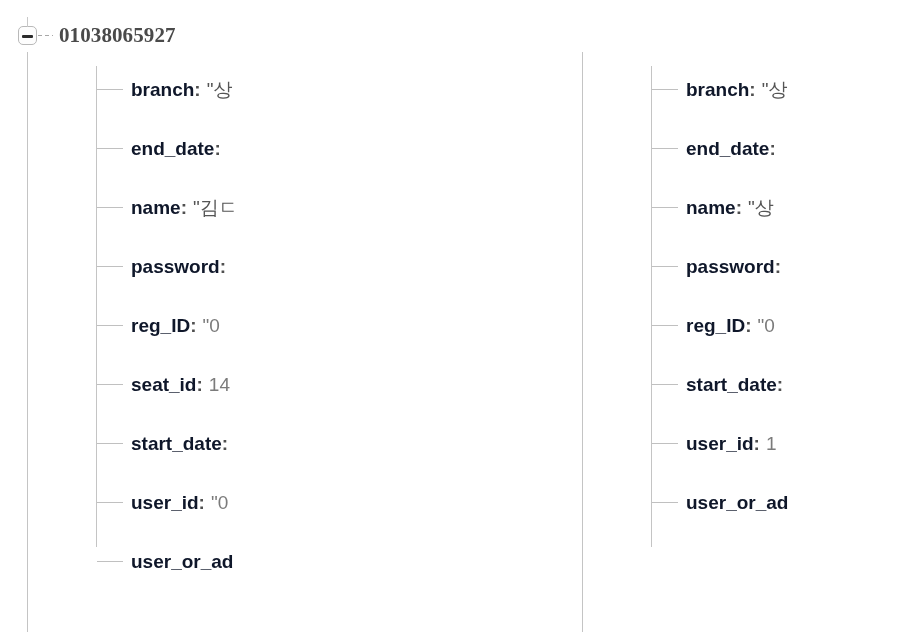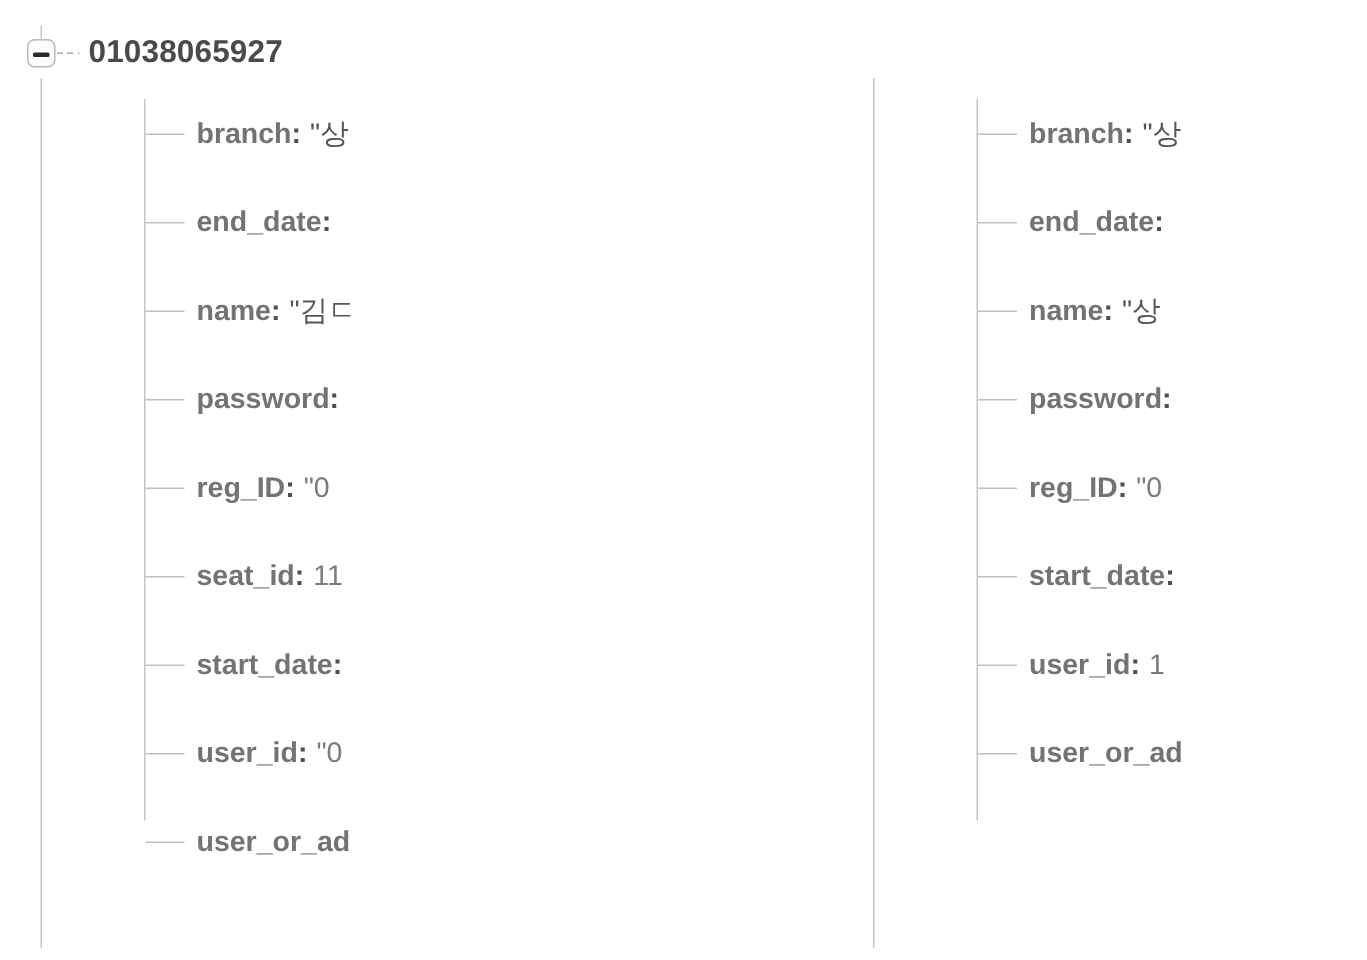--- a/index.html
+++ b/index.html
@@ -92,20 +92,21 @@
       transparent 4px, transparent 7px);
   }
 
   .root-label {
     margin-left: 6px;
     font-size: 21px;
     font-weight: 700;
     color: #4a4a4a;
     letter-spacing: 0.1px;
     white-space: nowrap;
+    font-family: Liberation Serif, serif;
   }
 
   
   .root-spine {
     position: absolute;
     top: 52px;
     width: 1px;
     background: #c4c4c4;
   }
   .col-left .root-spine  { left: 27px;  height: 580px; }
@@ -144,21 +145,21 @@
     margin-left: 1px;
   }
   .child-text {
     margin-left: 8px;
     font-size: 19px;
     line-height: 20px;
     white-space: nowrap;
   }
   .child-key {
     font-weight: 700;
-    color: #737373;
+    color: #0f172a;
   }
   .child-colon {
     font-weight: 700;
     color: #4f4f4f;
   }
   .child-value {
     font-weight: 400;
     color: #7b7b7b;
     margin-left: 6px;
   }
@@ -218,21 +219,21 @@
       <div class="child-row">
         <div class="child-elbow"></div>
         <div class="child-text">
           <span class="child-key">reg_ID</span><span class="child-colon">:</span><span class="child-value">"0</span>
         </div>
       </div>
 
       <div class="child-row">
         <div class="child-elbow"></div>
         <div class="child-text">
-          <span class="child-key">seat_id</span><span class="child-colon">:</span><span class="child-value">11</span>
+          <span class="child-key">seat_id</span><span class="child-colon">:</span><span class="child-value">14</span>
         </div>
       </div>
 
       <div class="child-row">
         <div class="child-elbow"></div>
         <div class="child-text">
           <span class="child-key">start_date</span><span class="child-colon">:</span><span class="child-value"></span>
         </div>
       </div>
 

